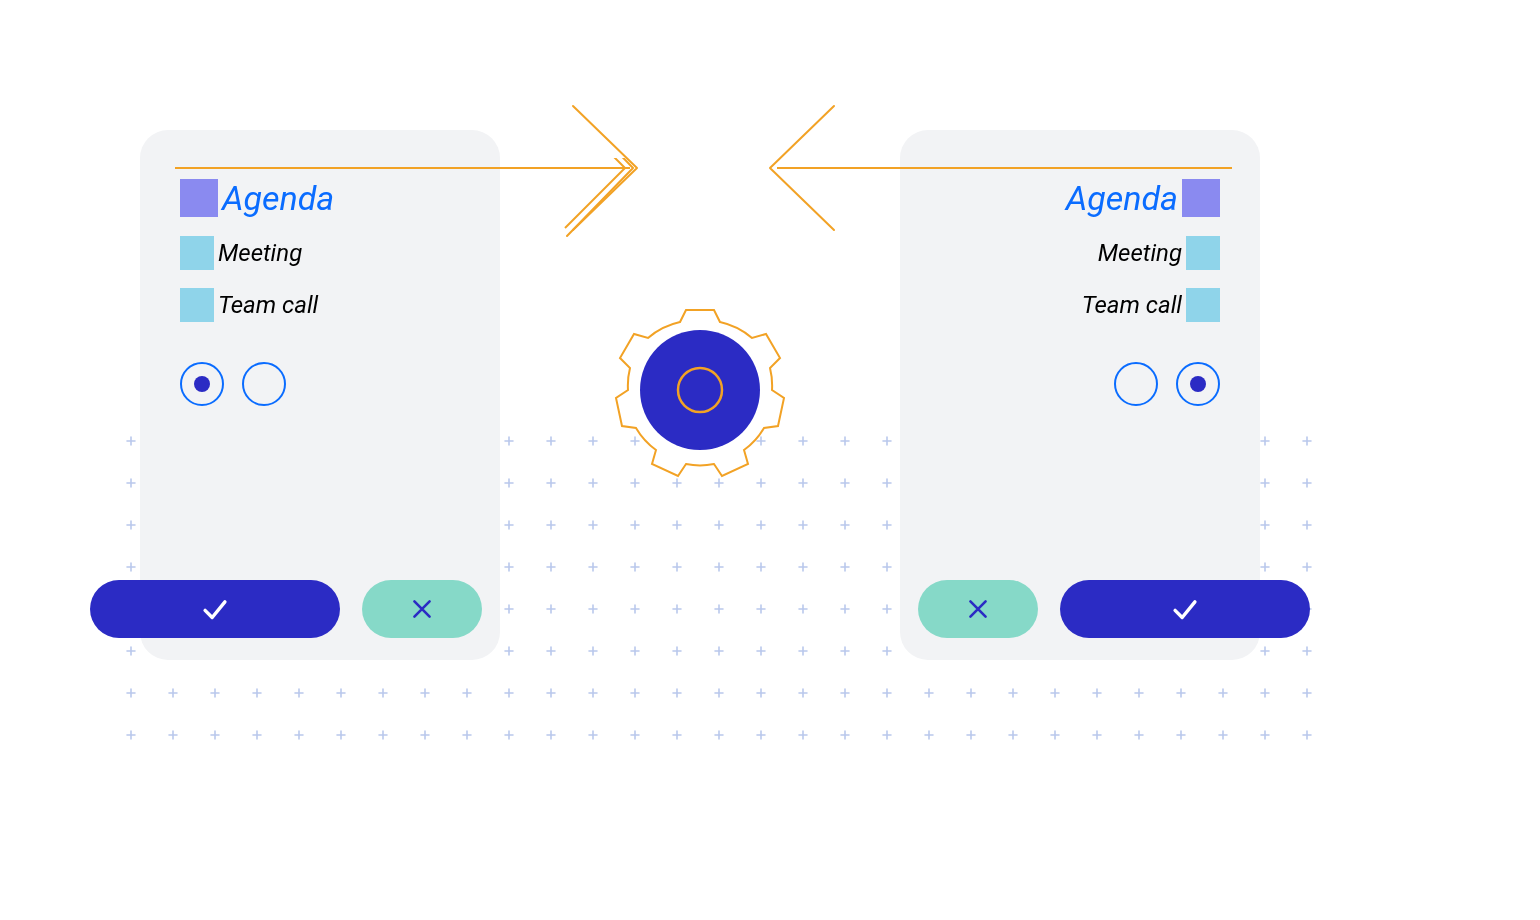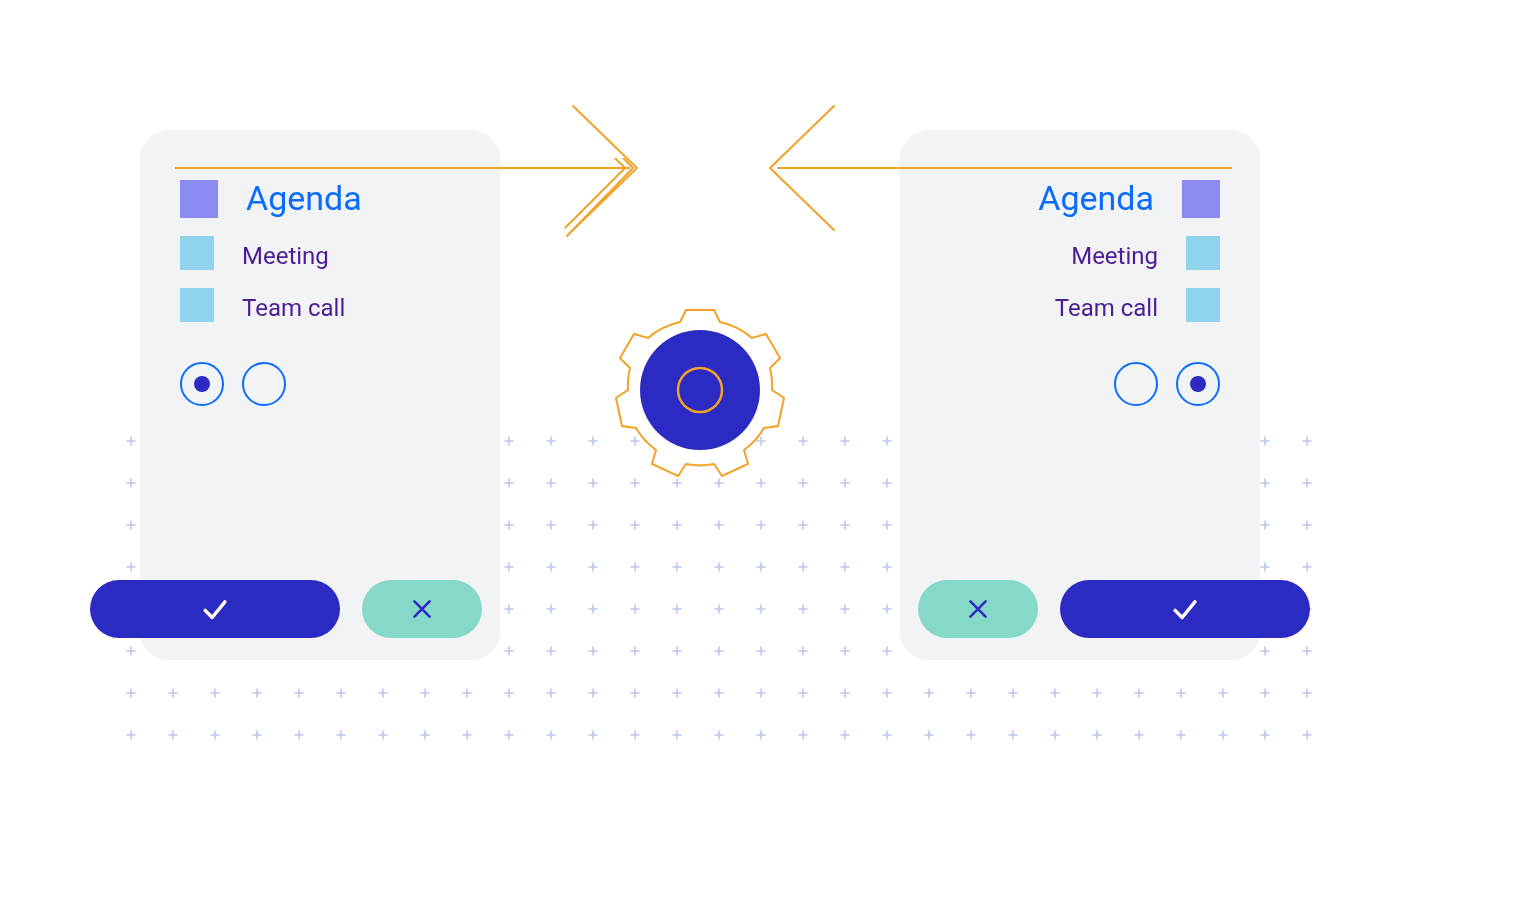--- a/index.html
+++ b/index.html
@@ -26,35 +26,36 @@
     height: 530px;
     background: #f2f3f5;
     border-radius: 28px;
     z-index: 2;
     padding: 48px 40px 30px 40px;
   }
   .card-left { top: 130px; left: 140px; }
   .card-right { top: 130px; left: 900px; }
   .list-row {
     display: flex;
-    align-items: flex-end;
-    gap: 28px;
+    align-items: center;
+    gap: 4px;
     margin-bottom: 18px;
+    font-style: italic;
   }
   .list-row.right-align { justify-content: flex-end; }
   .swatch { width: 38px; height: 38px; flex-shrink: 0; }
   .swatch-small { width: 34px; height: 34px; }
   .title-text {
     font-size: 34px;
     color: #0a6cff;
     font-weight: 400;
   }
   .item-text {
     font-size: 24px;
-    color: #4c1d95;
+    color: #000000;
     font-weight: 400;
   }
   .radio-row {
     display: flex;
     gap: 18px;
     margin-top: 40px;
   }
   .radio-row.right { justify-content: flex-end; }
   .radio {
     width: 44px;

